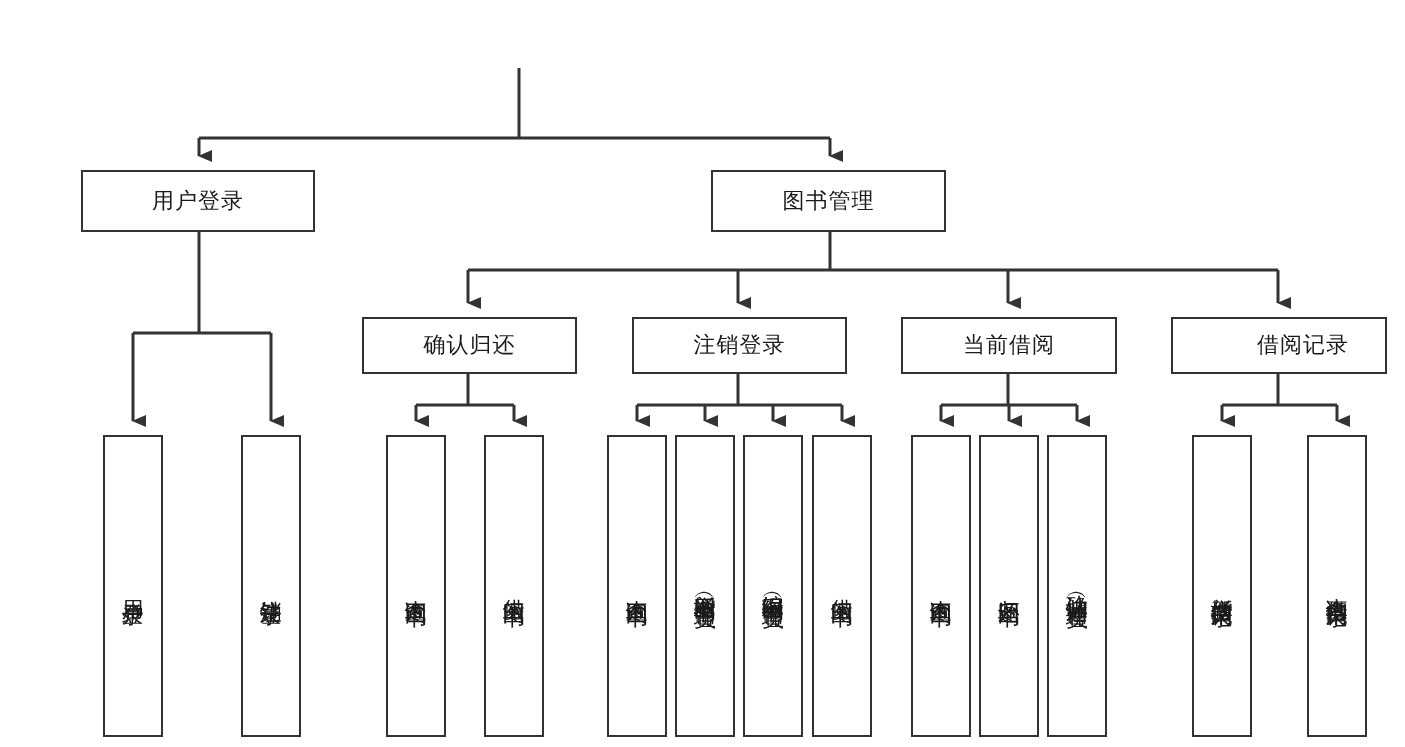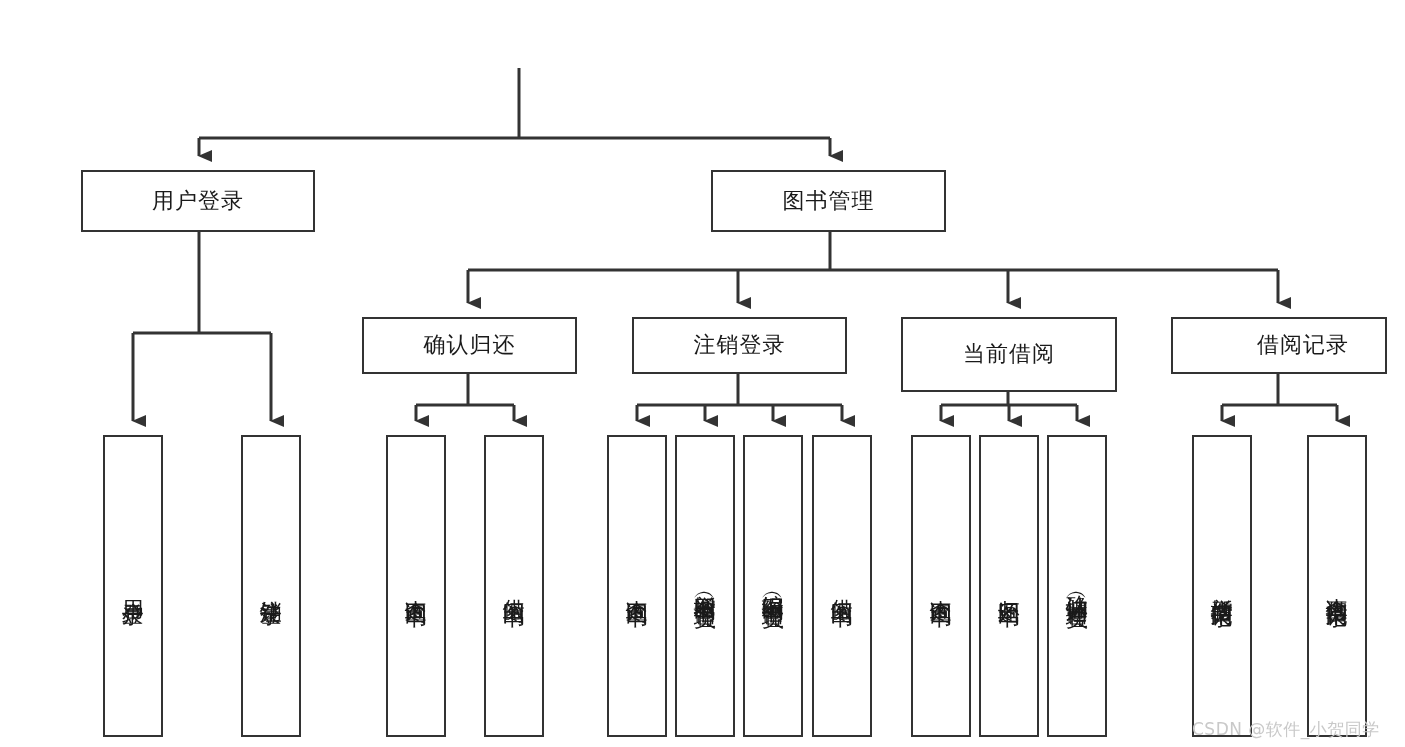--- a/index.html
+++ b/index.html
@@ -131,21 +131,21 @@
   </div>
 
   <div class="node horizontal" style="left:362px; top:317px; width:215px; height:57px;">
     <span class="label">确认归还</span>
   </div>
 
   <div class="node horizontal" style="left:632px; top:317px; width:215px; height:57px;">
     <span class="label">注销登录</span>
   </div>
 
-  <div class="node horizontal" style="left:901px; top:317px; width:216px; height:75px;text-align:center;">
+  <div class="node horizontal" style="left:901px; top:317px; width:216px; height:57px;text-align:center;">
     <span class="label">当前借阅</span>
   </div>
 
   <div class="node horizontal" style="left:1171px; top:317px; width:216px; height:57px;padding-left:48px;">
     <span class="label">借阅记录</span>
   </div>
 
   <div class="node vertical" style="left:103px; top:435px; width:60px; height:302px;">
     <span class="label">用户登录</span>
   </div>
@@ -191,15 +191,14 @@
   </div>
 
   <div class="node vertical" style="left:1192px; top:435px; width:60px; height:302px;">
     <span class="label">新增借阅记录</span>
   </div>
 
   <div class="node vertical" style="left:1307px; top:435px; width:60px; height:302px;">
     <span class="label">查询借阅记录</span>
   </div>
 
-  <div class="watermark" style="left:1192px; top:718px;">CSDN @软件_小贺同学</div>
 
 </div>
 
 </body></html>

